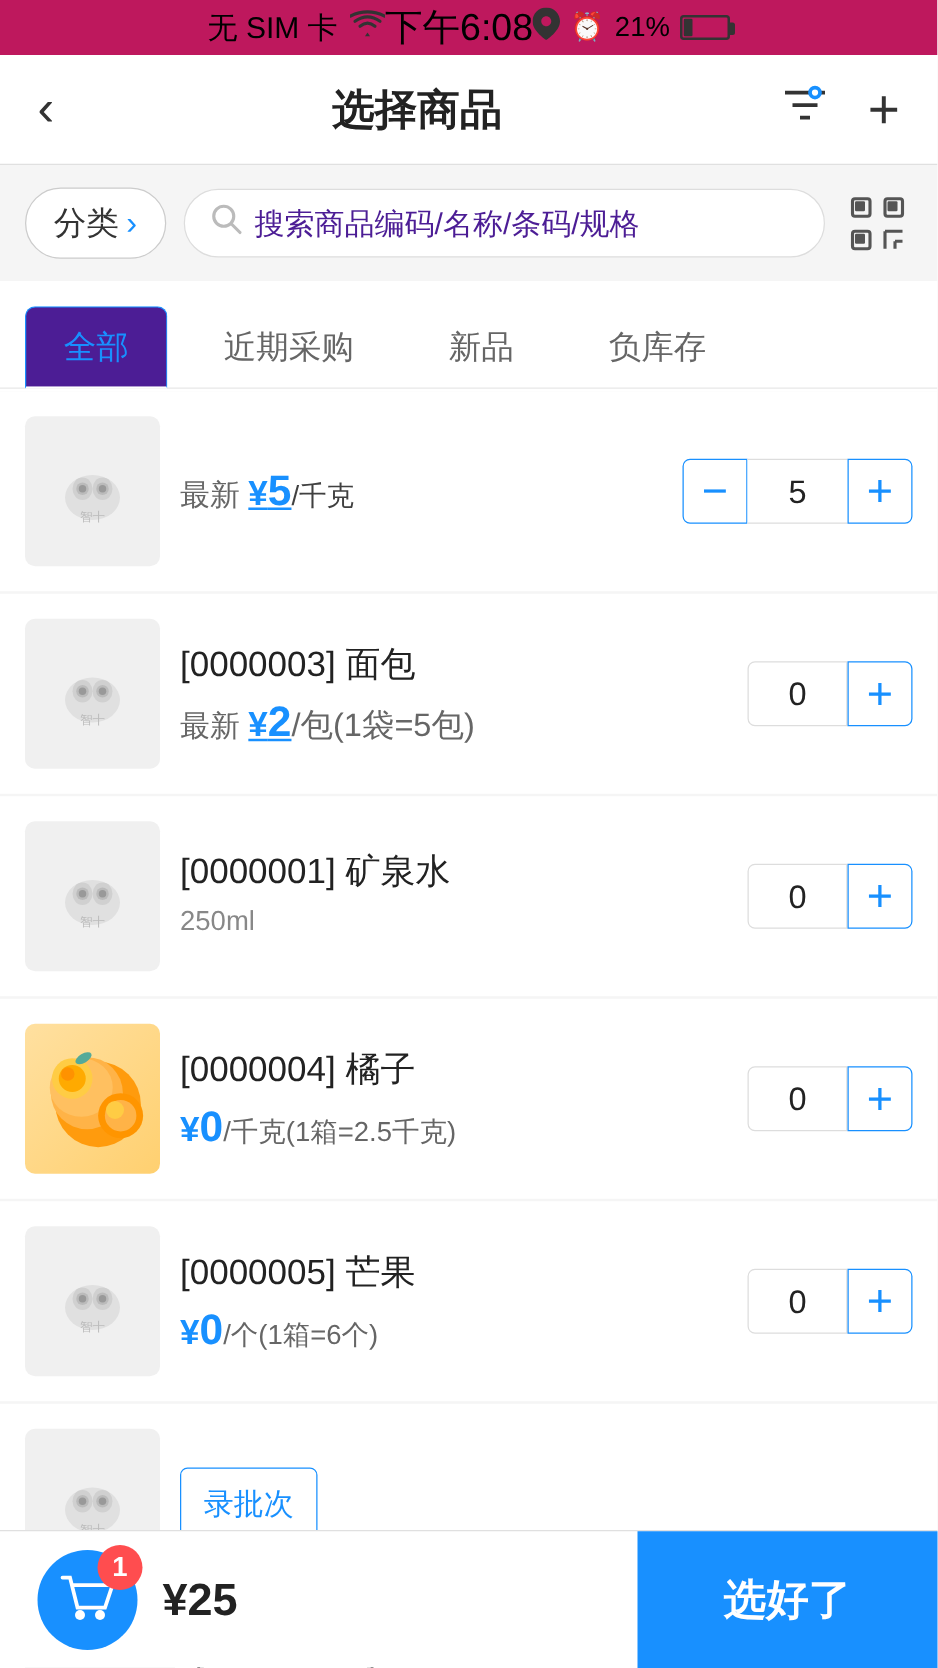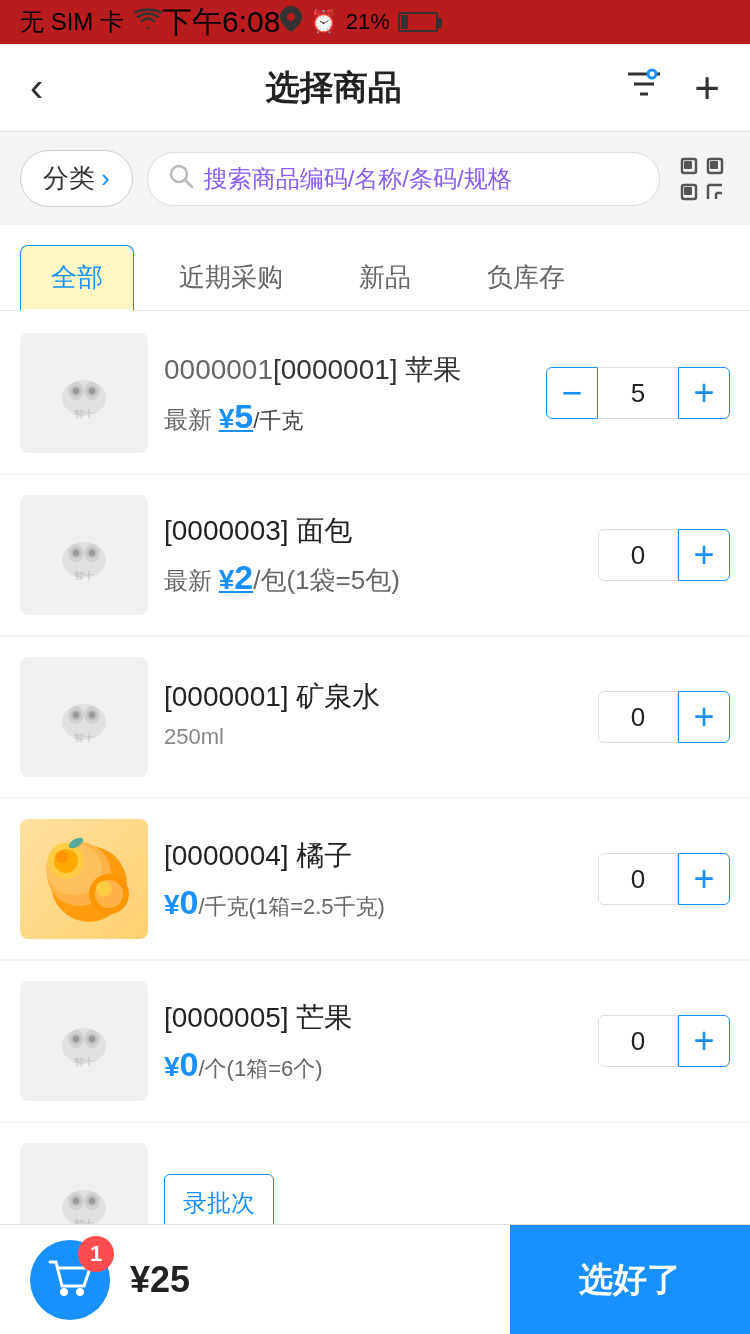--- a/index.html
+++ b/index.html
@@ -9,24 +9,24 @@
       background: #fff;
       width: 750px;
       min-height: 1334px;
       overflow-x: hidden;
       font-size: 28px;
     }
 
     
     .status-bar {
       height: 44px;
-      background: #b91c1c;
-      display: flex;
-      align-items: center;
-      justify-content: flex-start;
+      background: #be185d;
+      display: flex;
+      align-items: center;
+      justify-content: center;
       padding: 0 20px;
       font-size: 24px;
       font-weight: 500;
     }
     .status-left { display: flex; align-items: center; gap: 10px; }
     .status-center { font-size: 30px; font-weight: 500; }
     .status-right { display: flex; align-items: center; gap: 8px; font-size: 22px; }
     .battery-icon {
       width: 40px; height: 20px;
       border: 2px solid #333;
@@ -117,40 +117,40 @@
       font-size: 26px;
       border-radius: 8px 8px 0 0;
       color: #666;
       border: 1px solid transparent;
       cursor: pointer;
     }
     .tab-item.active {
       color: #1890ff;
       border-color: #1890ff;
       border-bottom: 2px solid #fff;
-      background: #fef9c3;
+      background: #4c1d95;
       margin-bottom: -1px;
       font-family: Liberation Serif, serif;
     }
 
     
     .product-list {
       background: #f5f5f5;
       flex: 1;
     }
     .product-item {
       background: #fff;
       display: flex;
       align-items: center;
       padding: 20px;
       margin-bottom: 2px;
       gap: 16px;
     }
     .product-image {
-      width: 128px;
+      width: 108px;
       height: 120px;
       background: #f0f0f0;
       border-radius: 8px;
       display: flex;
       align-items: center;
       justify-content: center;
       overflow: hidden;
       flex-shrink: 0;
     }
     .owl-logo {
@@ -338,21 +338,21 @@
     <span>分类</span>
     <span style="color:#1890ff;">›</span>
   </button>
   <div class="search-box">
     <span>
       <svg width="26" height="26" viewBox="0 0 26 26" fill="none">
         <circle cx="11" cy="11" r="8" stroke="#bbb" stroke-width="2.5"></circle>
         <line x1="17" y1="17" x2="24" y2="24" stroke="#bbb" stroke-width="2.5" stroke-linecap="round"></line>
       </svg>
     </span>
-    <span style="color:#8b5cf6; font-size:24px;">搜索商品编码/名称/条码/规格</span>
+    <span style="color:#4c1d95; font-size:24px;">搜索商品编码/名称/条码/规格</span>
   </div>
   <div class="scan-btn">
     <svg width="44" height="44" viewBox="0 0 44 44" fill="none">
       <rect x="2" y="2" width="14" height="14" rx="2" stroke="#555" stroke-width="2.5" fill="none"></rect>
       <rect x="4" y="4" width="8" height="8" rx="1" fill="#555"></rect>
       <rect x="28" y="2" width="14" height="14" rx="2" stroke="#555" stroke-width="2.5" fill="none"></rect>
       <rect x="30" y="4" width="8" height="8" rx="1" fill="#555"></rect>
       <rect x="2" y="28" width="14" height="14" rx="2" stroke="#555" stroke-width="2.5" fill="none"></rect>
       <rect x="4" y="30" width="8" height="8" rx="1" fill="#555"></rect>
       <line x1="28" y1="28" x2="42" y2="28" stroke="#555" stroke-width="2.5"></line>
@@ -389,23 +389,20 @@
           <ellipse cx="38" cy="28" rx="8" ry="9" fill="#d0d0d0"></ellipse>
           <circle cx="22" cy="28" r="5" fill="#bbb"></circle>
           <circle cx="38" cy="28" r="5" fill="#bbb"></circle>
           <circle cx="22" cy="28" r="3" fill="#999"></circle>
           <circle cx="38" cy="28" r="3" fill="#999"></circle>
           <text x="30" y="54" text-anchor="middle" font-size="10" fill="#bbb" font-family="sans-serif">智十</text>
         </svg>
       </div>
     </div>
     <div class="product-info">
-      <div class="product-name">
-        <span style="color:#666;">0000001</span><span style="color:#333;">[0000001] 苹果</span>
-      </div>
       <div class="product-price">
         <span>最新 </span><span style="color:#1890ff; text-decoration:underline; font-size:28px; font-weight:600;">¥<span style="font-size:34px;">5</span></span><span style="color:#404040; font-size:22px;">/千克</span>
       </div>
     </div>
     <div class="product-controls">
       <button class="qty-btn" style="border-radius:6px 0 0 6px;">−</button>
       <input class="qty-input" value="5" readonly="" style="">
       <button class="qty-btn" style="border-radius:0 6px 6px 0; border-left:1px solid #1890ff;">+</button>
     </div>
   </div>

